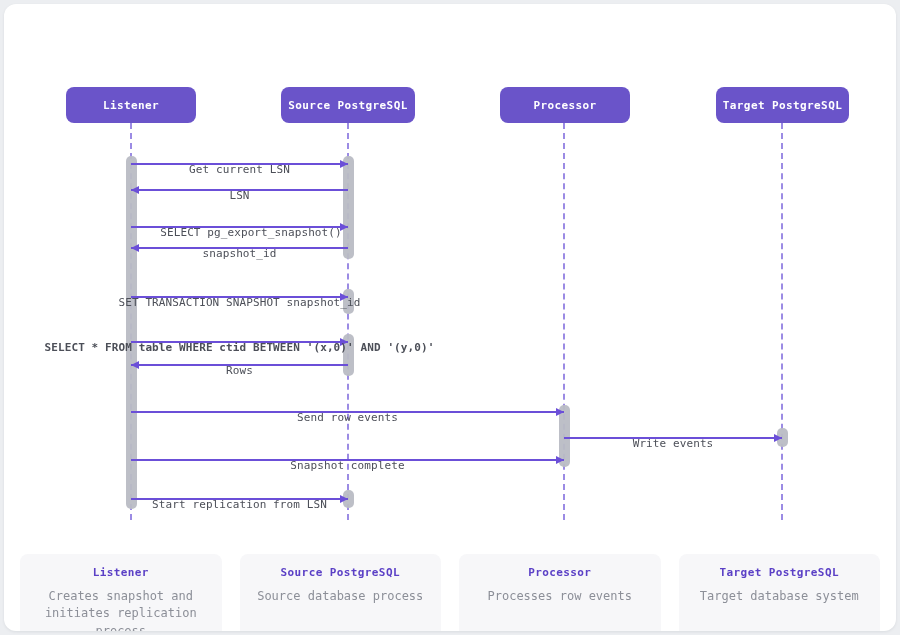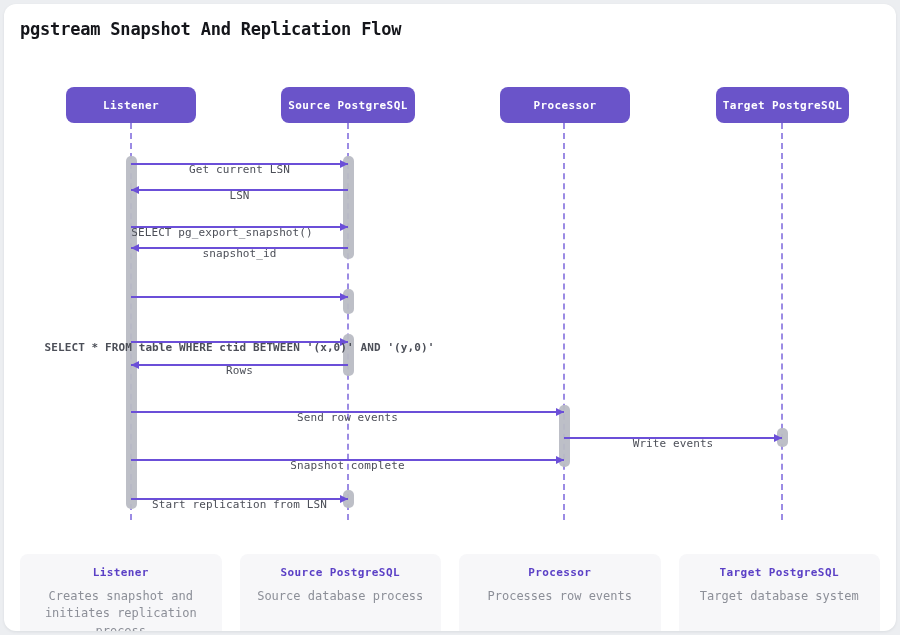--- a/index.html
+++ b/index.html
@@ -139,21 +139,20 @@
     font-size: 12px;
     color: #8c8f98;
     line-height: 1.45;
   }
 </style>
 </head>
 <body>
 
 <div id="app-card">
 
-  <div id="page-title">pgstream Snapshot And Replication Flow</div>
 
   <div id="diagram">
       <div class="lifeline" style="left: 126px; top: 59px; height: 397px;"></div>
       <div class="lifeline" style="left: 343px; top: 59px; height: 397px;"></div>
       <div class="lifeline" style="left: 559px; top: 59px; height: 397px;"></div>
       <div class="lifeline" style="left: 777px; top: 59px; height: 397px;"></div>
       <div class="activation" style="left: 121.5px; top: 92px; height: 353px;"></div>
       <div class="activation" style="left: 338.5px; top: 92px; height: 103px;"></div>
       <div class="activation" style="left: 338.5px; top: 225px; height: 25px;"></div>
       <div class="activation" style="left: 338.5px; top: 270px; height: 42px;"></div>
@@ -173,26 +172,27 @@
         <span>Target PostgreSQL</span>
       </div>
       <div class="msg" style="left: 127px; top: 99px; width: 217px;"></div>
       <div class="arrowhead right" style="top: 95.5px; left: 336px;"></div>
       <div class="msg-label" style="left: 235.5px; top: 84px;">Get current LSN</div>
       <div class="msg" style="left: 127px; top: 125px; width: 217px;"></div>
       <div class="arrowhead left" style="top: 121.5px; left: 127px;"></div>
       <div class="msg-label" style="left: 235.5px; top: 110px;">LSN</div>
       <div class="msg" style="left: 127px; top: 162px; width: 217px;"></div>
       <div class="arrowhead right" style="top: 158.5px; left: 336px;"></div>
-      <div class="msg-label" style="left: 218px; top: 147px;">SELECT pg_export_snapshot()</div>
+      <div class="msg-label" style="left: 247px; top: 147px;">SELECT pg_export_snapshot()</div>
       <div class="msg" style="left: 127px; top: 183px; width: 217px;"></div>
       <div class="arrowhead left" style="top: 179.5px; left: 127px;"></div>
       <div class="msg-label" style="left: 235.5px; top: 168px;">snapshot_id</div>
       <div class="msg" style="left: 127px; top: 232px; width: 217px;"></div>
       <div class="arrowhead right" style="top: 228.5px; left: 336px;"></div>
+      <div class="msg-label" style="left: 235.5px; top: 217px;">SET TRANSACTION SNAPSHOT snapshot_id</div>
       <div class="msg" style="left: 127px; top: 277px; width: 217px;"></div>
       <div class="arrowhead right" style="top: 273.5px; left: 336px;"></div>
       <div class="msg-label" style="left: 235.5px; top: 262px; font-weight: bold;">SELECT * FROM table WHERE ctid BETWEEN '(x,0)' AND '(y,0)'</div>
       <div class="msg" style="left: 127px; top: 300px; width: 217px;"></div>
       <div class="arrowhead left" style="top: 296.5px; left: 127px;"></div>
       <div class="msg-label" style="left: 235.5px; top: 285px;">Rows</div>
       <div class="msg" style="left: 127px; top: 347px; width: 433px;"></div>
       <div class="arrowhead right" style="top: 343.5px; left: 552px;"></div>
       <div class="msg-label" style="left: 343.5px; top: 332px;">Send row events</div>
       <div class="msg" style="left: 560px; top: 373px; width: 218px;"></div>

